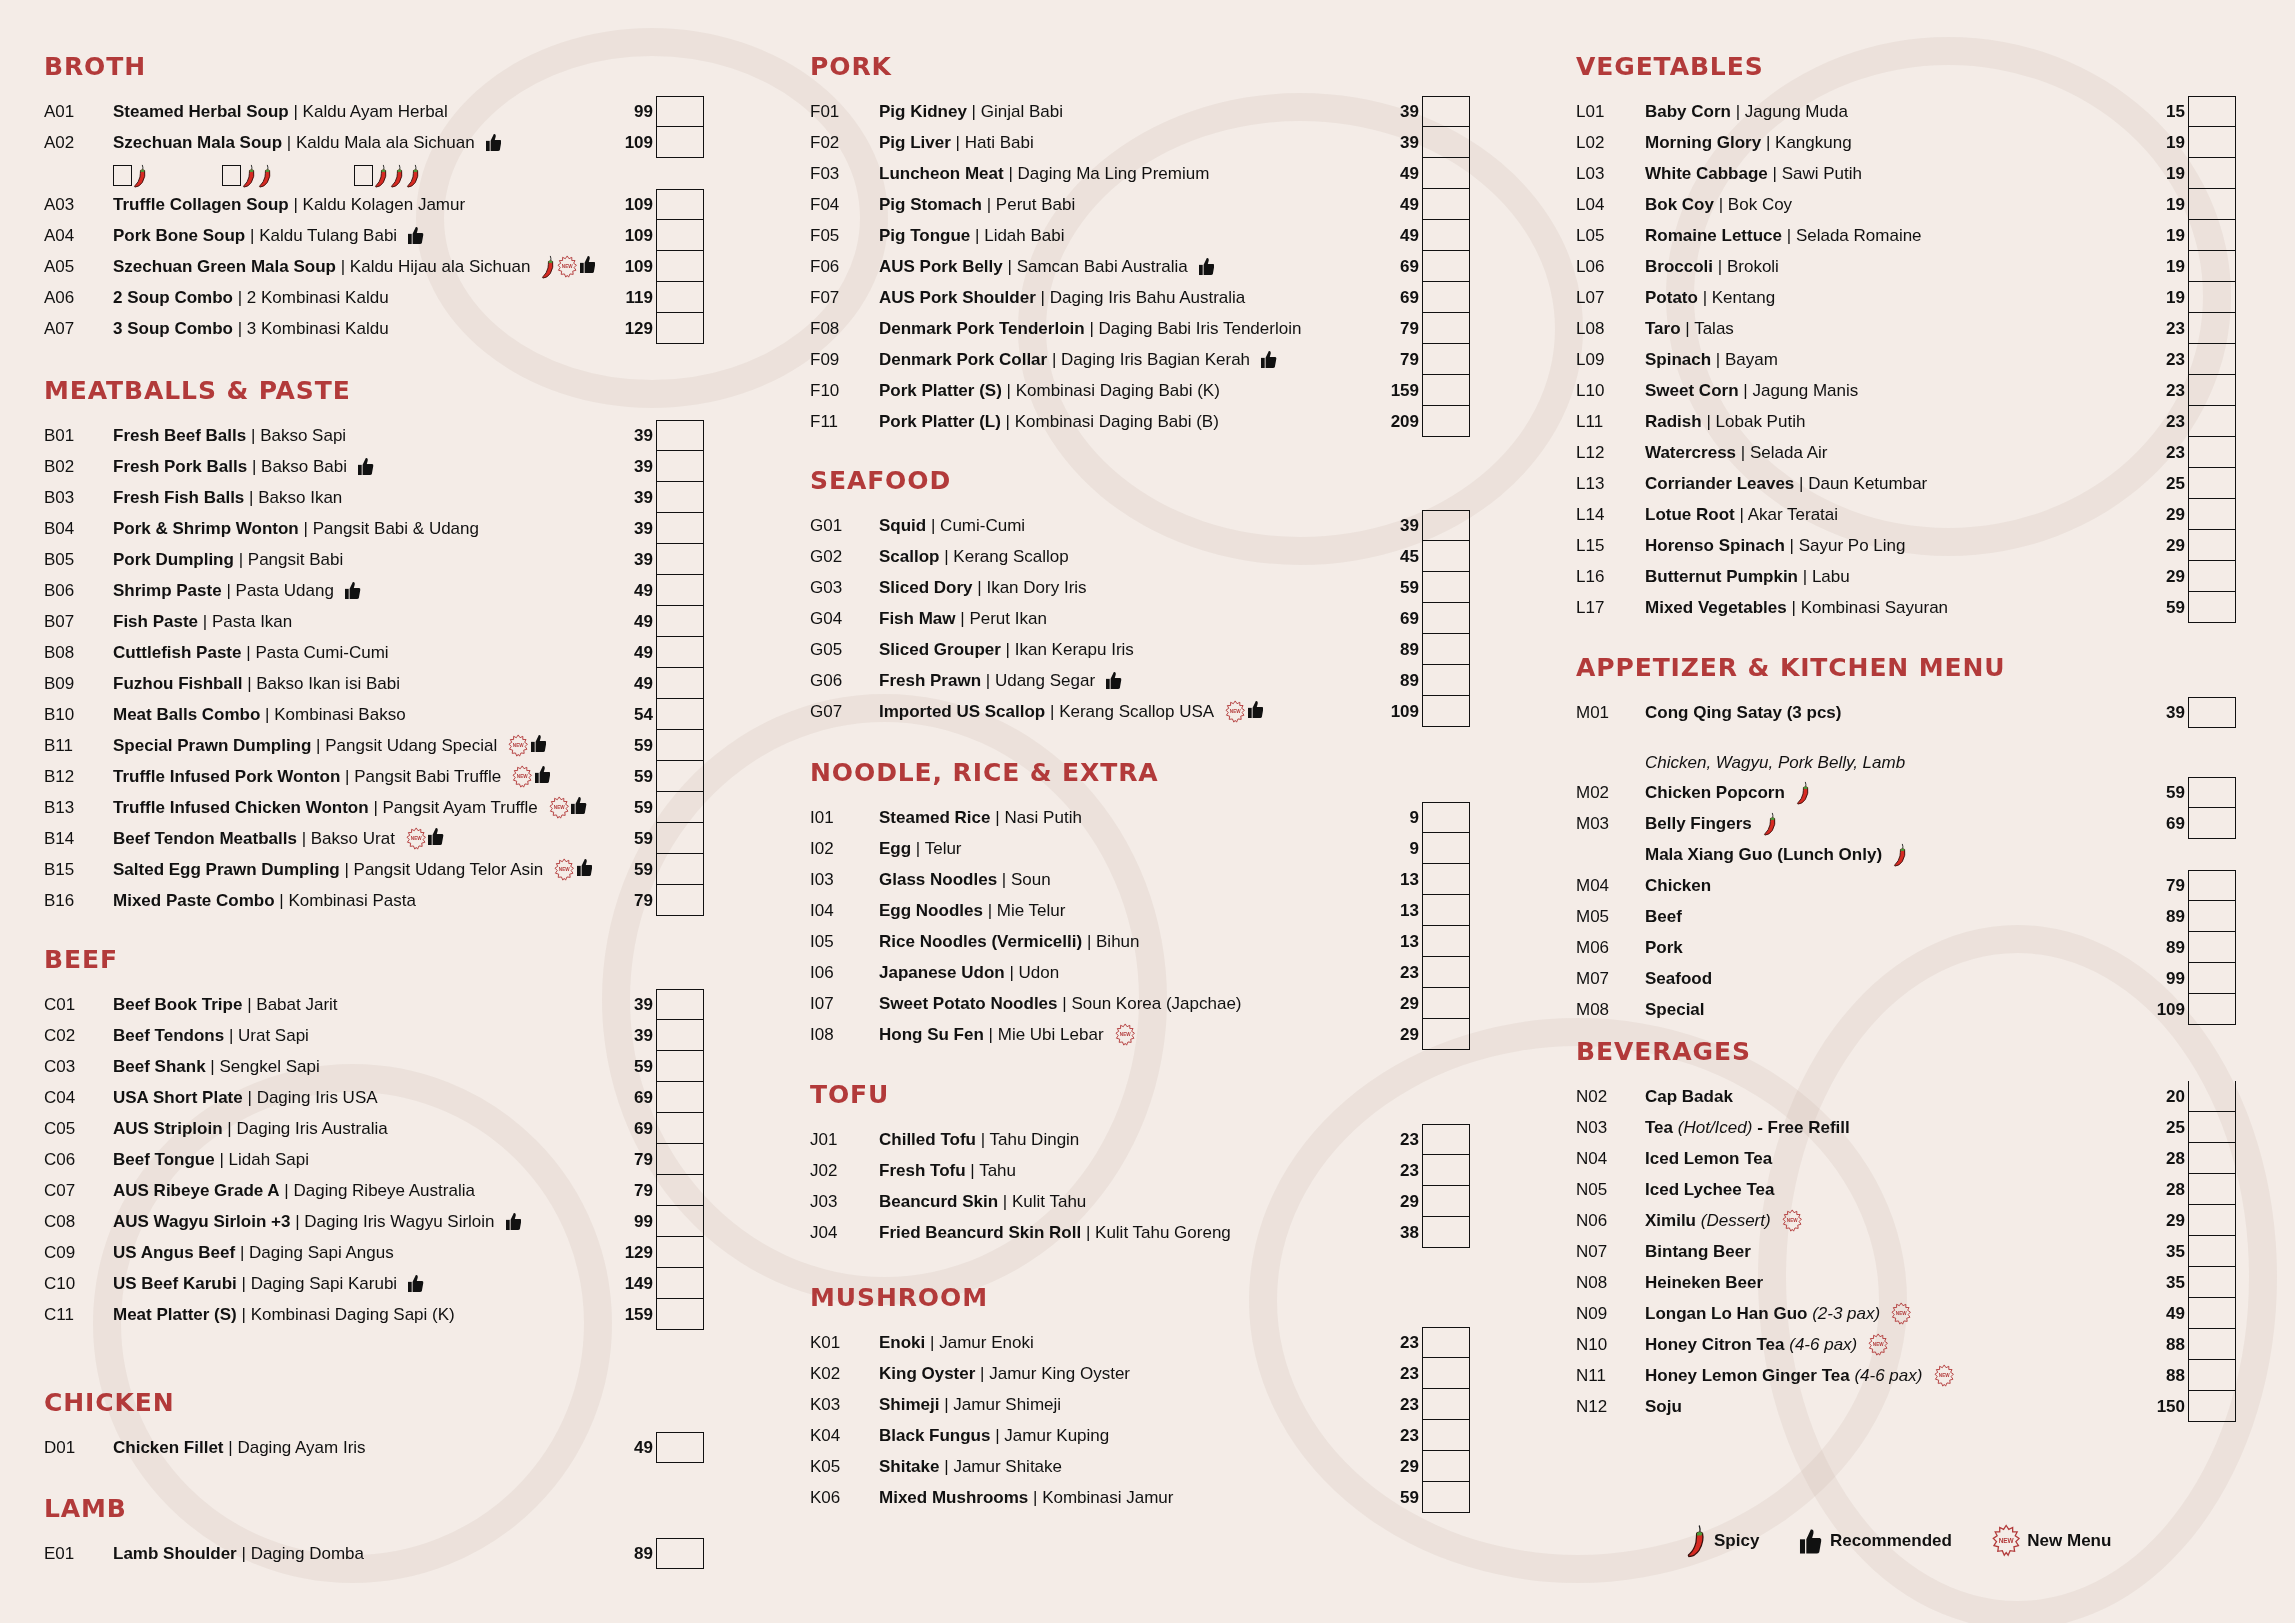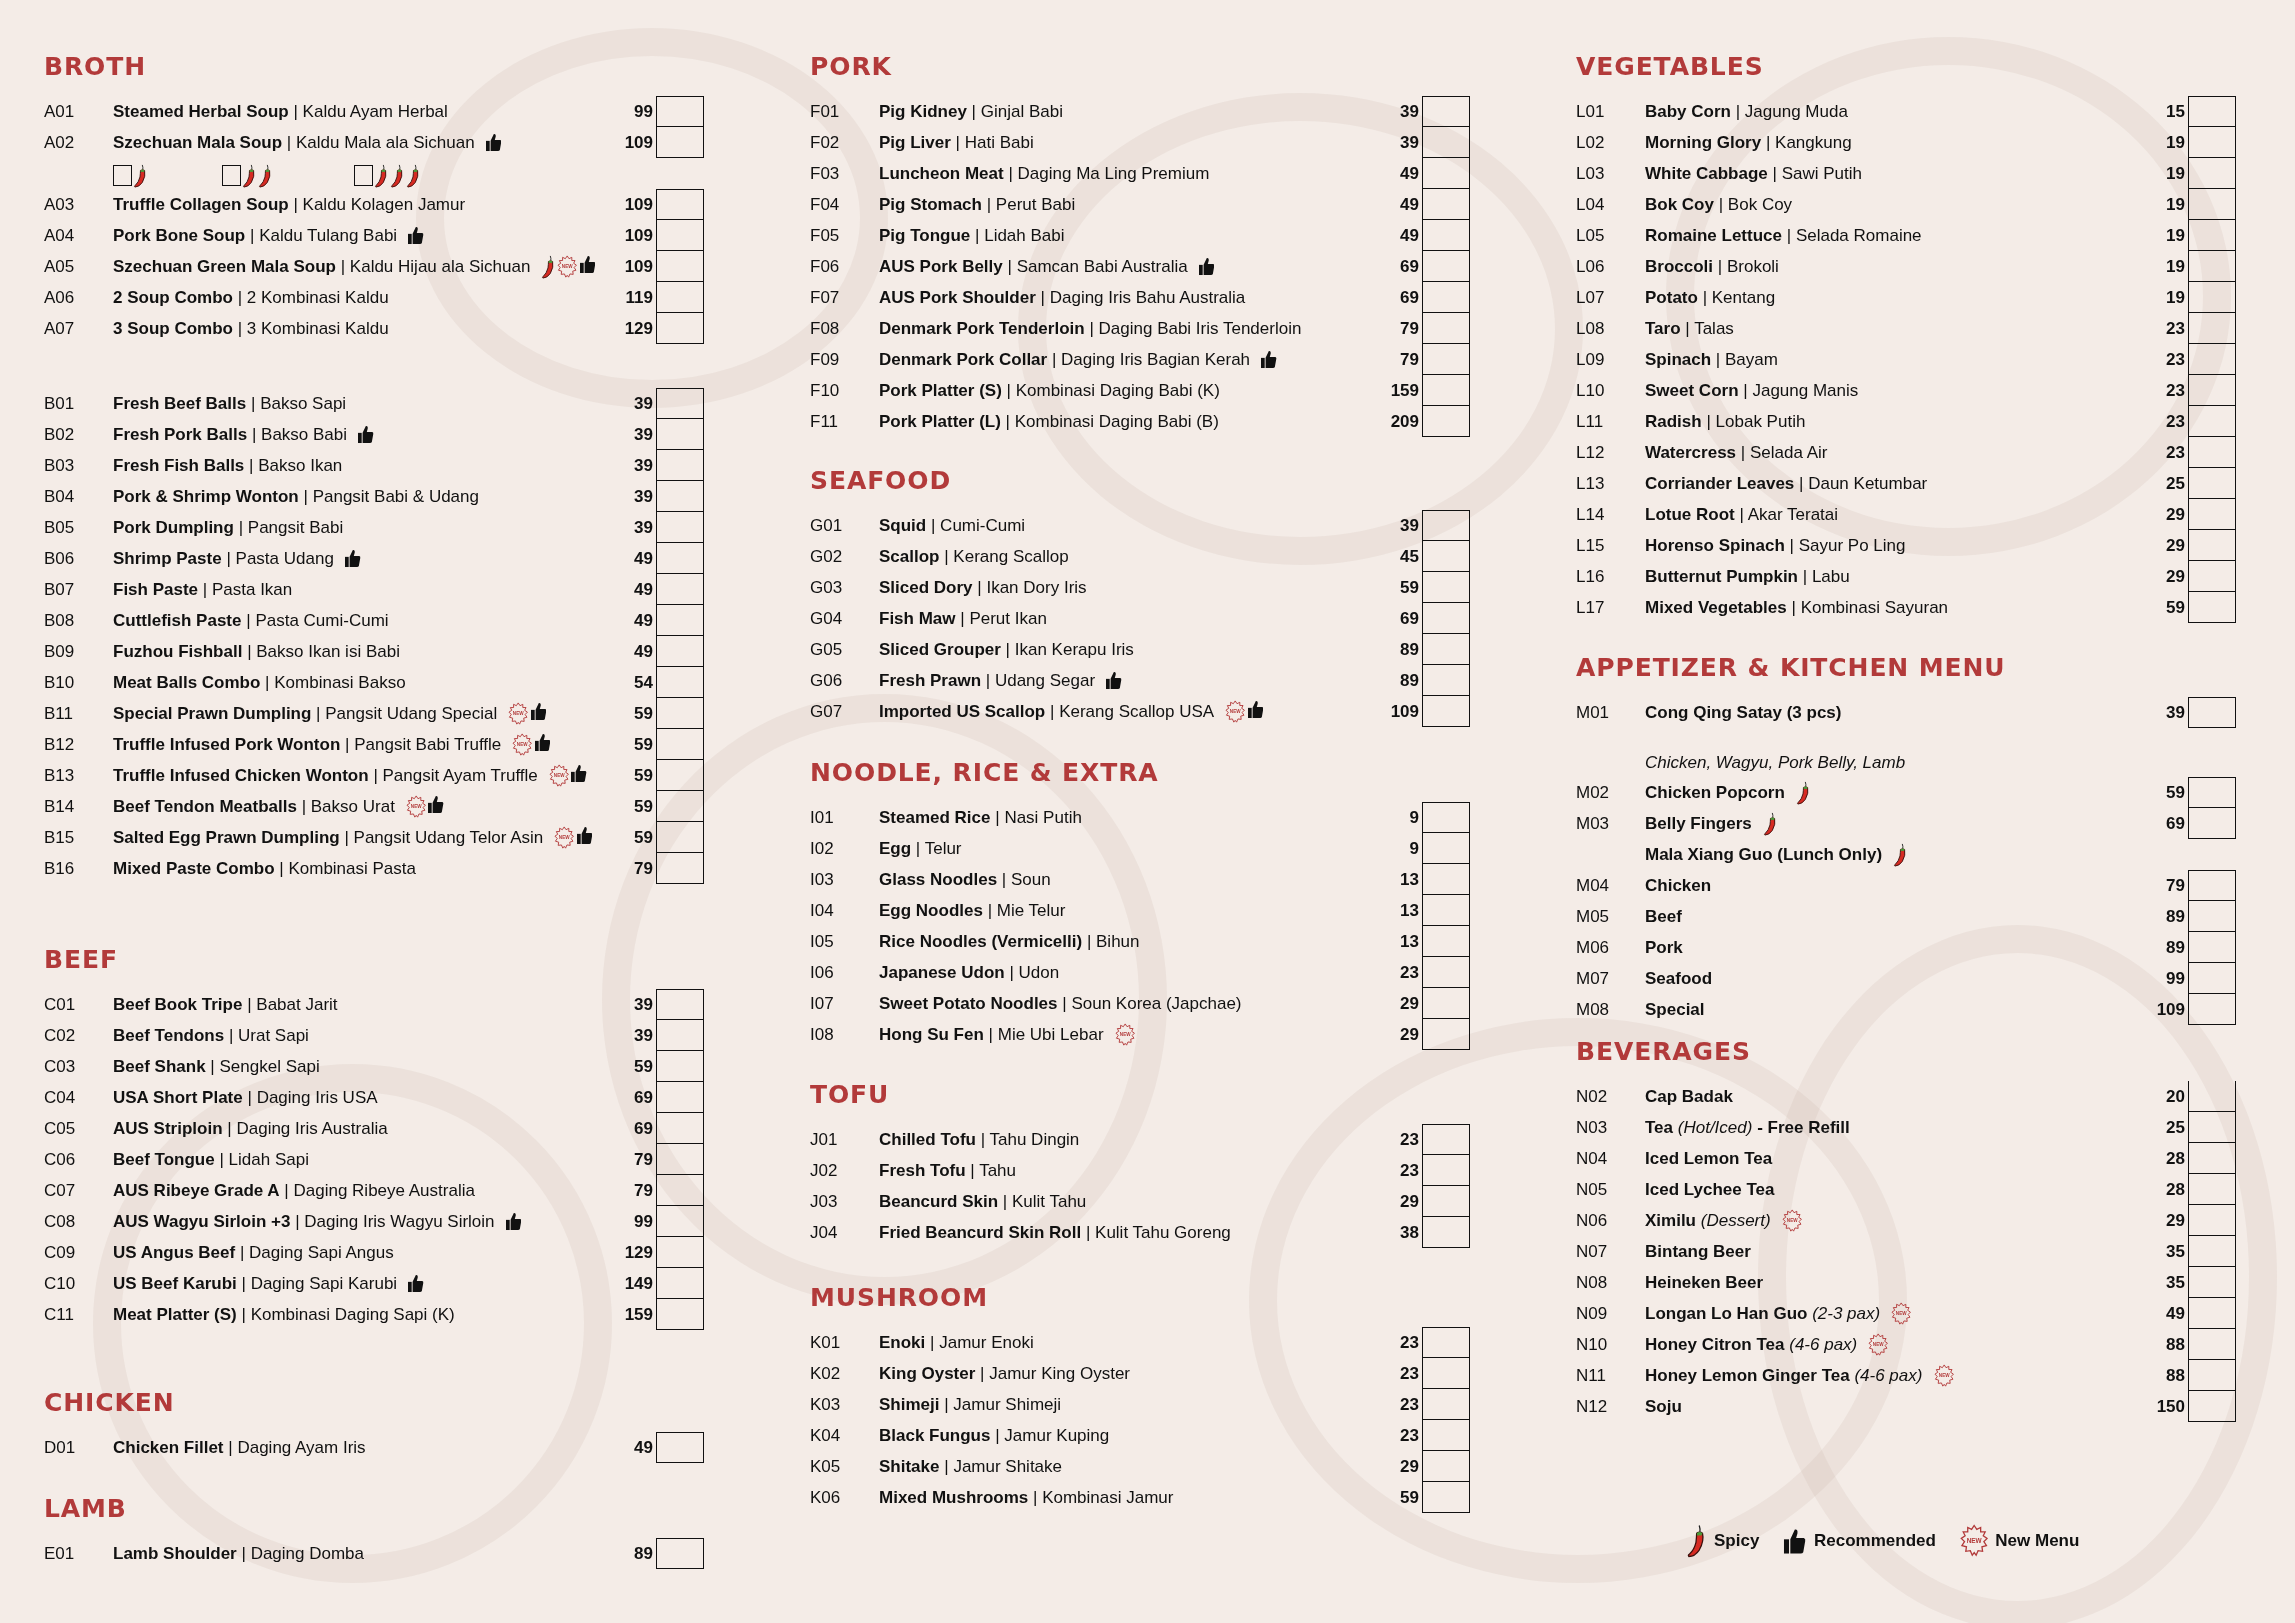--- a/index.html
+++ b/index.html
@@ -34,21 +34,21 @@
   .rows .row.first .qty-box { border-top:1.9px solid #111; }
   .row.sub { height:29px;margin-top:20px; }
   .row.sub .desc { font-style:italic; }
   .icon { display:inline-block; vertical-align:middle; }
   .thumb { width:15.7px; height:18.5px; }
   .chili { width:14px; height:24px; }
   .newbadge { width:20.4px; height:24px; }
   .spice-row { position:relative; height:31px; }
   .spice-opt { position:absolute; top:5.6px; display:flex; align-items:center; gap:1.9px; }
   .spice-box { width:18.5px; height:20.4px; border:1.9px solid #111; box-sizing:border-box; }
-  .legend { position:absolute; left:1689px; top:1529px; display:flex; align-items:center; gap:28px; }
+  .legend { position:absolute; left:1689px; top:1529px; display:flex; align-items:center; gap:44px; }
   .legend-item { display:flex; align-items:center; gap:11px; font-size:17px; font-weight:bold; }
 </style>
 </head>
 <body>
 
 <div>
   <div class="bg-swirl" style="left:416px;top:28px;width:416px;height:324px;"></div>
   <div class="bg-swirl" style="left:1018px;top:93px;width:509px;height:416px;"></div>
   <div class="bg-swirl" style="left:1666px;top:37px;width:509px;height:463px;"></div>
   <div class="bg-swirl" style="left:602px;top:694px;width:509px;height:555px;"></div>
@@ -185,20 +185,21 @@
           <span class="desc">
             <span><b>3 Soup Combo</b> <span class="sep">|</span> <span>3 Kombinasi Kaldu</span></span>
             <span style="display: inline-flex; gap: 1.9px; margin-left: 6.5px;"></span>
           </span>
           <span class="price">129</span>
           <span class="qty-box"></span>
         </div>
       </div>
     </div>
   <div class="section" style="top:375px;">
+      <h2 class="section-title">MEATBALLS &amp; PASTE</h2>
       <div class="rows">
         <div class="row first">
           <span class="code">B01</span>
           <span class="desc">
             <span><b>Fresh Beef Balls</b> <span class="sep">|</span> <span>Bakso Sapi</span></span>
             <span style="display: inline-flex; gap: 1.9px; margin-left: 6.5px;"></span>
           </span>
           <span class="price">39</span>
           <span class="qty-box"></span>
         </div>

